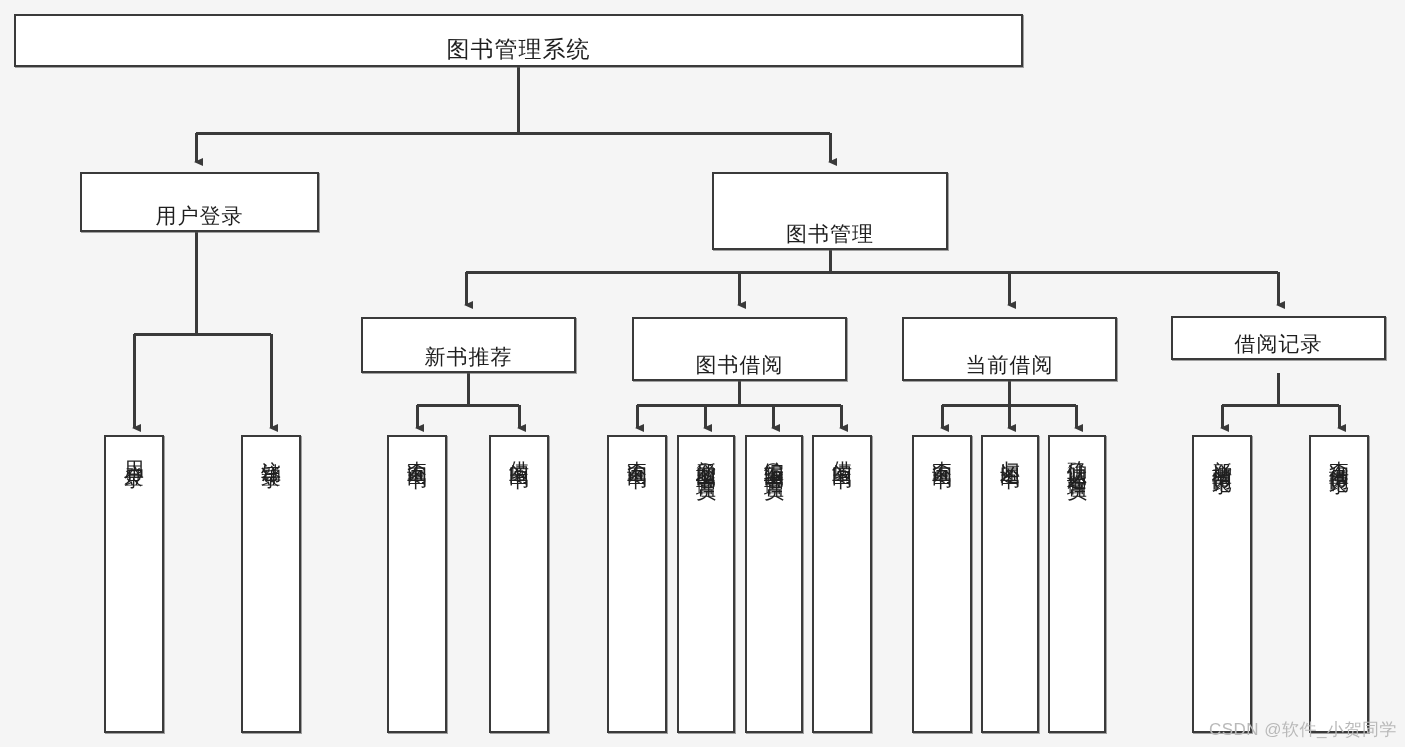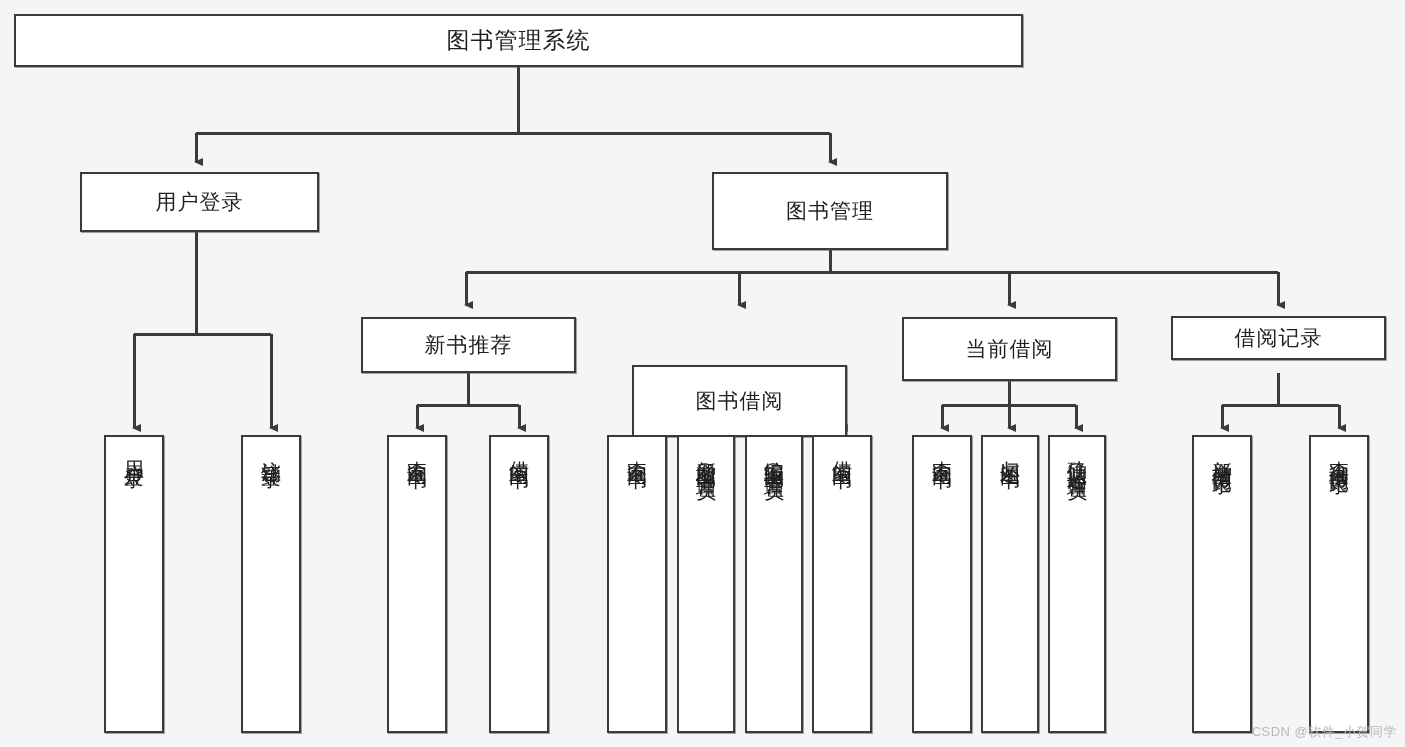--- a/index.html
+++ b/index.html
@@ -24,21 +24,21 @@
     width: 1405px;
     height: 747px;
     pointer-events: none;
   }
   .node {
     position: absolute;
     box-sizing: border-box;
     background: #ffffff;
     border: 2px solid #3a3a3a;
     display: flex;
-    align-items: center;
+    align-items: flex-end;
     justify-content: center;
     color: #1f1f1f;
     box-shadow: 1px 1px 0 rgba(90,90,90,0.55);
   }
   .node.root {
     font-size: 23px;
     letter-spacing: 1px;
   }
   .node.lvl1 {
     font-size: 21px;
@@ -57,21 +57,21 @@
     writing-mode: vertical-rl;
     text-orientation: upright;
     letter-spacing: 3px;
     line-height: 1.05;
     white-space: nowrap;
   }
   .watermark {
     position: absolute;
     right: 8px;
     bottom: 6px;
-    font-size: 13px;
+    font-size: 17px;
     color: #b9b9b9;
     letter-spacing: 0.5px;
     white-space: nowrap;
     margin-top: 32px;
   }
 </style>
 </head>
 <body>
 
 <div id="canvas">
@@ -133,21 +133,21 @@
   <div class="node lvl1" style="left:80px; top:172px; width:239px; height:60px;">
     <span>用户登录</span>
   </div>
   <div class="node lvl1" style="left:712px; top:172px; width:236px; height:78px;">
     <span>图书管理</span>
   </div>
 
   <div class="node lvl2" style="left:361px; top:317px; width:215px; height:56px;">
     <span>新书推荐</span>
   </div>
-  <div class="node lvl2" style="left:632px; top:317px; width:215px; height:72px;margin-top:48px;">
+  <div class="node lvl2" style="left:632px; top:317px; width:215px; height:64px;">
     <span>图书借阅</span>
   </div>
   <div class="node lvl2" style="left:902px; top:317px; width:215px; height:64px;">
     <span>当前借阅</span>
   </div>
   <div class="node lvl2" style="left:1171px; top:316px; width:215px; height:44px;">
     <span>借阅记录</span>
   </div>
 
   <div class="node leaf" style="left:104px; top:435px; width:60px; height:298px;">

